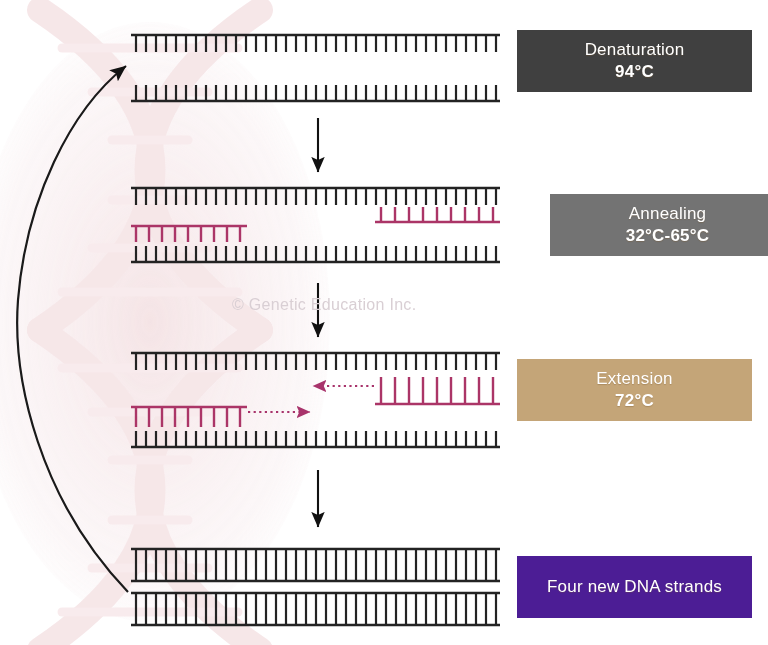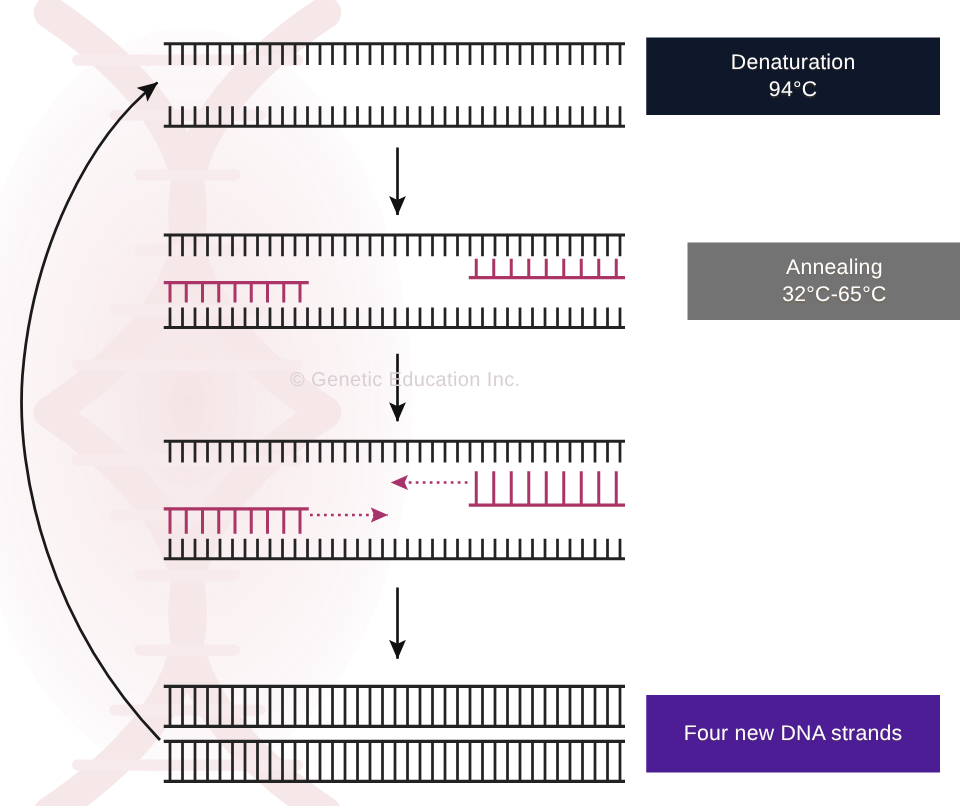--- a/index.html
+++ b/index.html
@@ -18,21 +18,21 @@
     display:flex;flex-direction:column;
     align-items:center;justify-content:center;
     color:#ffffff;
     text-align:center;
     line-height:1.28;
     font-size:17px;
     letter-spacing:.2px;
     text-shadow:0 1px 1px rgba(120,90,50,.35);
     box-sizing:border-box;
   }
-  .label-box .l2{display:block;}
+  .label-box .l2{display:block;font-weight:bold;}
   .wm-text{
     position:absolute;
     font-size:16px;
     color:#d9cfd4;
     letter-spacing:.3px;
     white-space:nowrap;
     font-family:"Liberation Sans", sans-serif;
   }
 </style>
 </head>
@@ -497,28 +497,32 @@
           <line x1="486" y1="593" x2="486" y2="625"></line>
         <line x1="496" y1="593" x2="496" y2="625"></line>
       </g>
     </g>
 
     <path d="M128,592 C40,500 12,380 18,300 C26,200 70,110 126,66" fill="none" stroke="#1a1a1a" stroke-width="2.2" marker-end="url(#arrowBlack)"></path>
   </svg>
 
   <div class="wm-text" style="left:232px;top:296px;">© Genetic Education Inc.</div>
 
-  <div class="label-box" style="left: 517px; top: 30px; width: 235px; height: 62px; background: #0f172a; color: rgb(255, 255, 255);">
+  <div class="label-box" style="left: 517px; top: 30px; width: 235px; height: 62px; background: #404040; color: rgb(255, 255, 255);">
     <span class="l1">Denaturation</span>
     <span class="l2">94°C</span>
   </div>
 
   <div class="label-box" style="left: 517px; top: 194px; width: 235px; height: 62px; background: #737373; color: rgb(255, 255, 255); margin-left: 33px;">
     <span class="l1">Annealing</span>
     <span class="l2">32°C-65°C</span>
   </div>
 
+  <div class="label-box" style="left: 517px; top: 359px; width: 235px; height: 62px; background: rgb(196, 165, 120); color: rgb(255, 255, 255);">
+    <span class="l1">Extension</span>
+    <span class="l2">72°C</span>
+  </div>
 
   <div class="label-box" style="left: 517px; top: 556px; width: 235px; height: 62px; background: #4c1d95; color: rgb(255, 255, 255);">
     <span class="l1">Four new DNA strands</span>
   </div>
 
 </div>
 
 </body></html>

